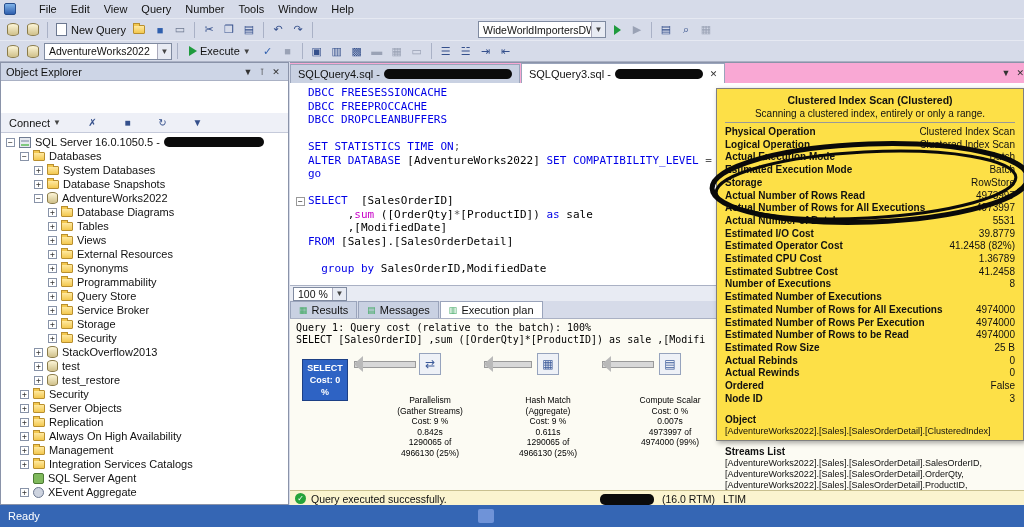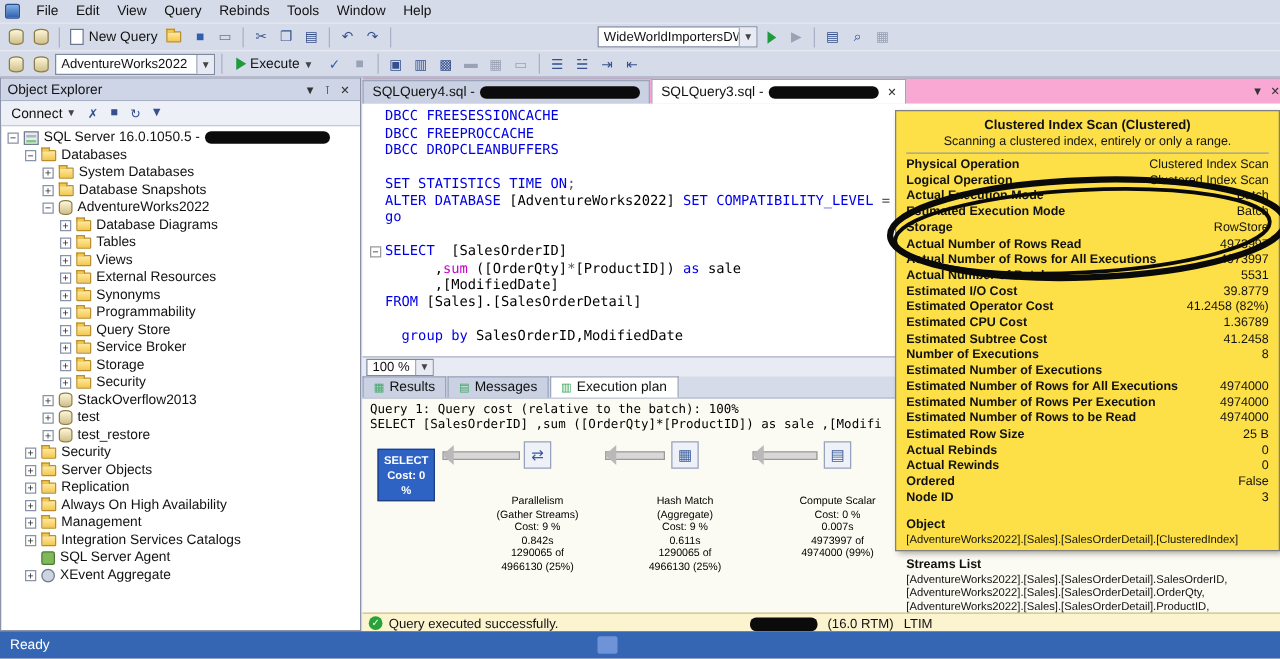--- a/index.html
+++ b/index.html
@@ -2,21 +2,21 @@
 <html><head>
 <meta charset="utf-8">
 <style>
   html,body{margin:0;padding:0;background:#c8cede;}
   *{box-sizing:border-box;}
   #app{position:relative;width:1024px;height:527px;overflow:hidden;
        font-family:"Liberation Sans",sans-serif;font-size:11px;color:#111;
        background:#d6dbe9;}
   
   .menubar{position:absolute;left:0;top:0;width:1024px;height:18px;
-           background:#d6dbe9;display:flex;align-items:center;gap:2px;padding:0 4px;}
+           background:#d6dbe9;display:flex;align-items:center;gap:12px;padding:0 4px;}
   .appicon{width:12px;height:12px;background:linear-gradient(#7fb2e8,#2f5fae);border:1px solid #274e8d;border-radius:2px;margin-right:4px;flex:none;}
   .menu-item{padding:1px 7px;cursor:default;}
   .toolbar{position:absolute;left:0;width:1024px;background:#d6dbe9;display:flex;align-items:center;gap:2px;padding:0 4px;border-top:1px solid #e6e9f2;}
   .tb1{top:18px;height:22px;}
   .tb2{top:40px;height:22px;border-bottom:1px solid #aab1c4;}
   .tbi{width:18px;height:18px;display:inline-flex;align-items:center;justify-content:center;
        font-size:11px;color:#35508c;border-radius:2px;flex:none;}
   .tbi.dis{color:#9aa2b5;}
   .tbsep{width:1px;height:16px;background:#a9b1c6;margin:0 3px;flex:none;}
   .combo{height:17px;background:#fff;border:1px solid #7f8aa0;display:inline-flex;align-items:center;
@@ -25,21 +25,21 @@
   .combo .ca{width:14px;height:100%;border-left:1px solid #aab;display:flex;align-items:center;justify-content:center;font-size:8px;color:#444;background:#e8ebf3;}
   .exec-btn{display:inline-flex;align-items:center;gap:3px;padding:1px 5px;border:1px solid transparent;flex:none;}
   .play{width:0;height:0;border-left:8px solid #1f9b3e;border-top:5px solid transparent;border-bottom:5px solid transparent;}
   .mini-page{width:11px;height:13px;background:#fff;border:1px solid #6c7890;position:relative;flex:none;}
   .mini-db{width:12px;height:13px;background:linear-gradient(#fdf6d8,#cfc08a);border:1px solid #8a7b49;border-radius:6px/3px;flex:none;}
   
   .oe{position:absolute;left:0;top:62px;width:289px;height:443px;background:#fff;border:1px solid #8a93a9;}
   .oe-head{height:18px;background:#cdd5e6;display:flex;align-items:center;padding:0 5px;border-bottom:1px solid #aab1c4;}
   .oe-head .sp{flex:1;}
   .oe-hicon{width:14px;height:14px;display:inline-flex;align-items:center;justify-content:center;font-size:9px;color:#333;}
-  .oe-tools{height:20px;background:#eef0f7;border-bottom:1px solid #c5cada;display:flex;align-items:center;padding:0 4px;gap:2px;}
+  .oe-tools{height:20px;background:#eef0f7;border-bottom:1px solid #c5cada;display:flex;align-items:center;padding:0 4px;gap:20px;margin-top:32px;}
   .connect{display:inline-flex;align-items:center;gap:3px;padding:1px 4px;}
   .oe-tree{overflow:hidden;height:403px;padding-top:2px;}
   .tree-row{display:flex;align-items:center;height:14px;white-space:nowrap;}
   .expander{width:9px;height:9px;border:1px solid #8893a8;background:#fff;font:8px/7px "DejaVu Sans Mono",monospace;text-align:center;color:#333;flex:none;margin-right:3px;display:inline-block;}
   .expander.none{visibility:hidden;}
   .ticon{display:inline-block;margin:0 4px 0 1px;flex:none;position:relative;}
   .ticon-folder{width:12px;height:9px;background:linear-gradient(#ffe9a0,#f3c84f);border:1px solid #b98f2e;border-radius:1px;}
   .ticon-folder::before{content:"";position:absolute;top:-3px;left:-1px;width:5px;height:2px;background:#f3c84f;border:1px solid #b98f2e;border-bottom:none;}
   .ticon-db{width:11px;height:12px;background:linear-gradient(#fdf6d8,#cfc08a);border:1px solid #8a7b49;border-radius:5px/3px;}
   .ticon-server{width:12px;height:11px;background:#e7eaf0;border:1px solid #707c92;}
@@ -98,21 +98,21 @@
 
 <div id="app">
 
   <div class="menubar">
     <span class="appicon"></span>
     <span style="display:flex;">
         <span class="menu-item">File</span>
         <span class="menu-item">Edit</span>
         <span class="menu-item">View</span>
         <span class="menu-item">Query</span>
-        <span class="menu-item">Rebinds</span>
+        <span class="menu-item">Number</span>
         <span class="menu-item">Tools</span>
         <span class="menu-item">Window</span>
         <span class="menu-item">Help</span>
       </span>
   </div>
 
   <div class="toolbar tb1">
     <span class="tbi">
         <span class="mini-db"></span>
       </span>

